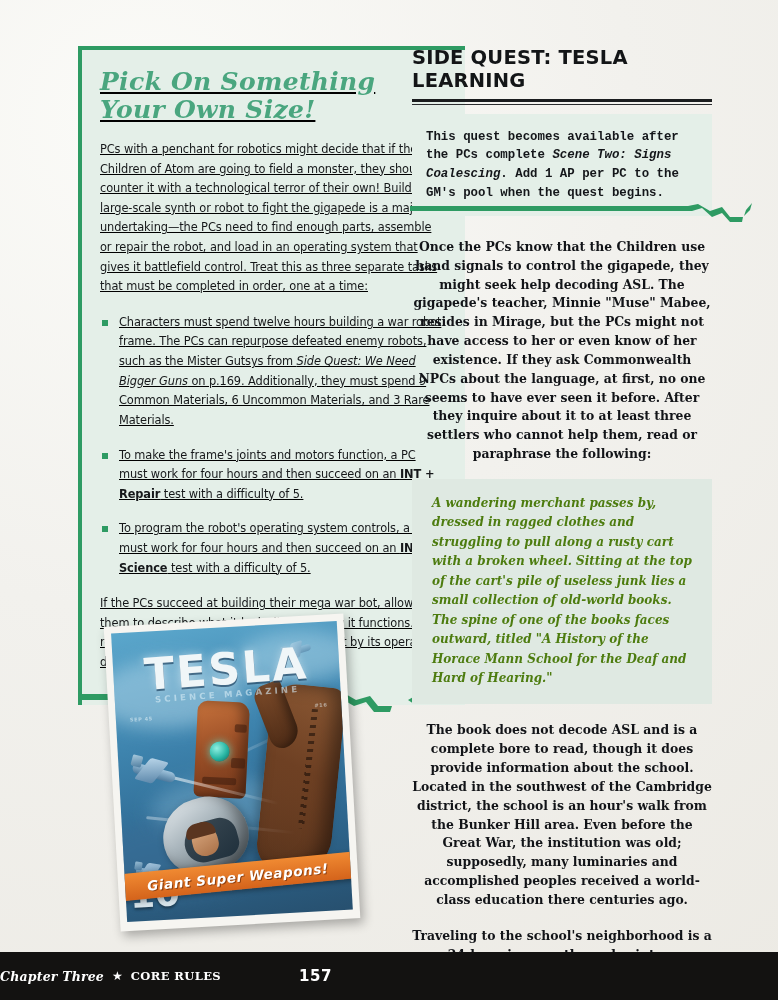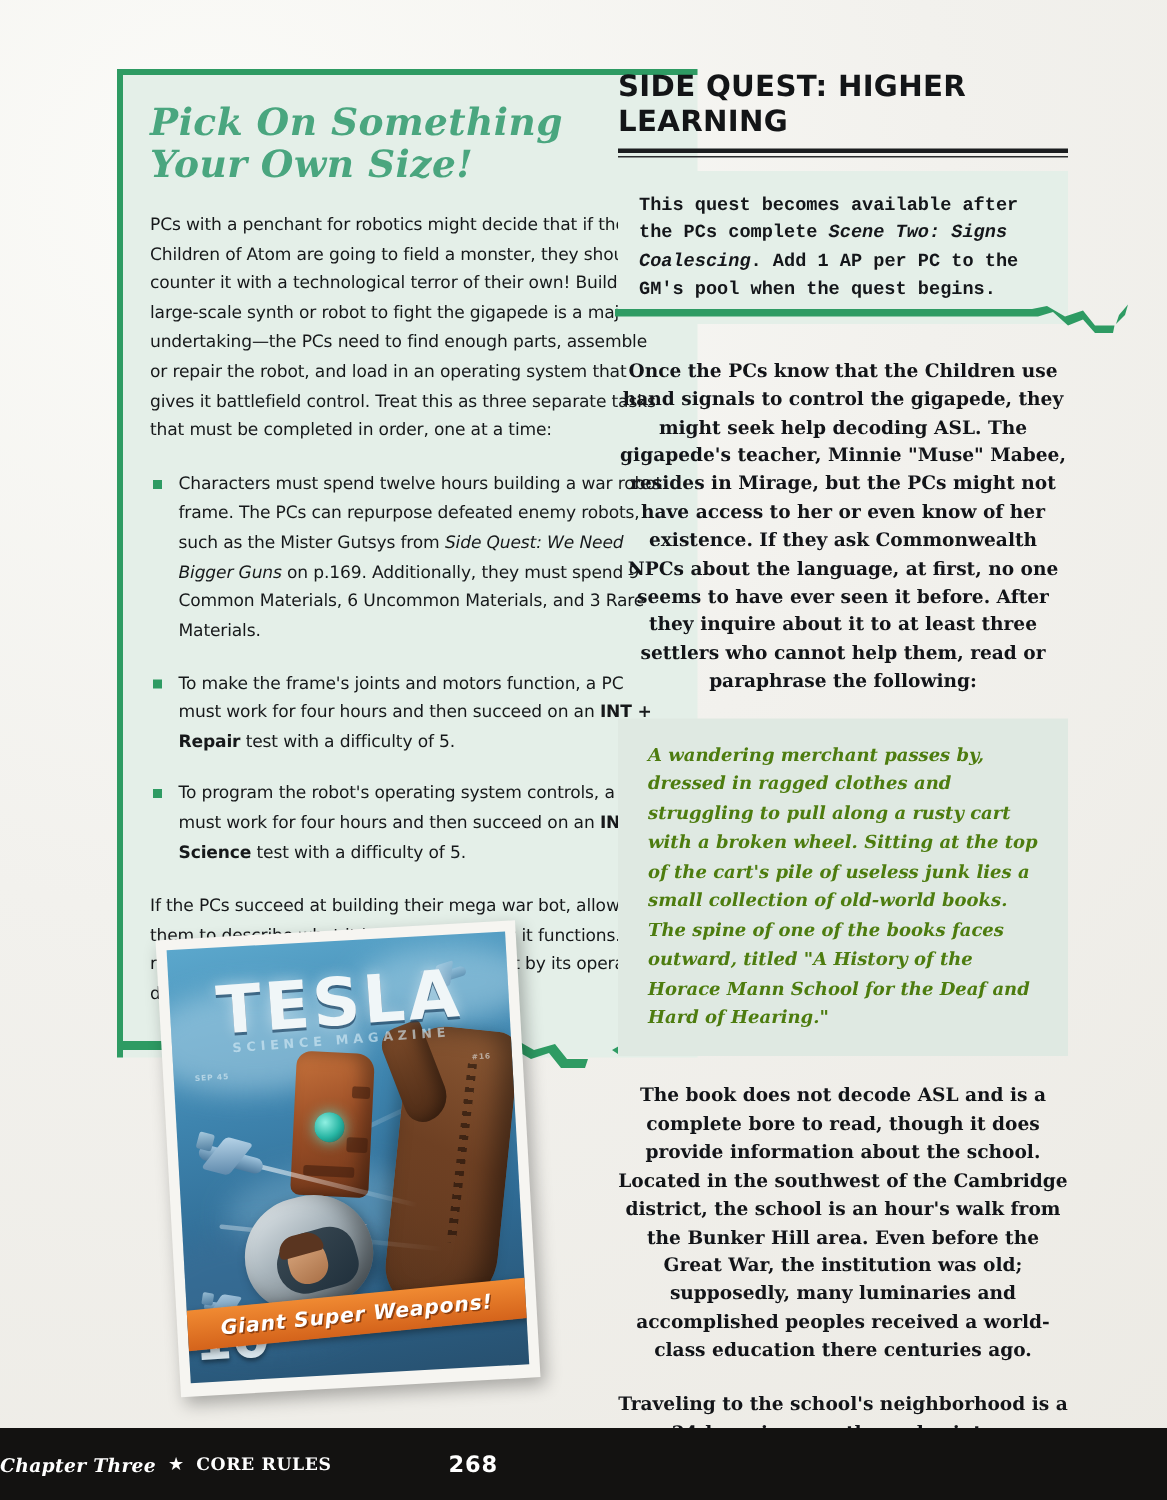--- a/index.html
+++ b/index.html
@@ -20,21 +20,21 @@
       radial-gradient(circle at 12% 30%, rgba(0,0,0,.025) 0 2px, transparent 3px),
       radial-gradient(circle at 62% 18%, rgba(0,0,0,.02) 0 2px, transparent 3px),
       radial-gradient(circle at 88% 63%, rgba(0,0,0,.022) 0 2px, transparent 3px),
       radial-gradient(circle at 35% 78%, rgba(0,0,0,.018) 0 2px, transparent 3px),
       radial-gradient(circle at 74% 88%, rgba(0,0,0,.02) 0 2px, transparent 3px);
     pointer-events:none;
   }
 
   
   .sidebar{
-    position:absolute;left:78px;top:46px;width:387px;
+    position:absolute;left:78px;top:46px;width:387px;text-decoration:underline;
   }
   .sidebar-box{
     position:relative;
     background:#e4efe8;
     border-left:4px solid #2e9b63;
     border-top:4px solid #2e9b63;
     padding:18px 20px 20px 18px;
   }
   .sidebar-title{
     font-family:"DejaVu Serif",serif;
@@ -371,21 +371,21 @@
       <div class="mag-issue">#16</div>
 
       <div class="bignum">10</div>
       <div class="banner">
         <span>Giant Super Weapons!</span>
       </div>
     </div>
   </div>
 
   <div class="right-col">
-    <h1 class="section-head">SIDE QUEST: HIGHER LEARNING</h1>
+    <h1 class="section-head">SIDE QUEST: TESLA LEARNING</h1>
     <div class="rule"></div>
     <div class="rule2"></div>
 
     <div class="callout">
       <p>This quest becomes available after the PCs complete <em>Scene Two: Signs Coalescing</em>. Add 1 AP per PC to the GM's pool when the quest begins.</p>
       <svg class="torn-bottom" viewBox="0 0 344 34" preserveAspectRatio="none">
         <path d="M0,2 L0,13 L282,13 L292,10 L302,19 L312,15 L320,24 L332,24 L333,19 L320,19 L312,9 L300,13 L288,6 L278,8 L0,8 Z" fill="#2e9b63"></path>
         <path d="M336,12 L342,5 L340,12 L334,18 Z" fill="#2e9b63"></path>
       </svg>
     </div>
@@ -399,16 +399,16 @@
     <p class="body-p">The book does not decode ASL and is a complete bore to read, though it does provide information about the school. Located in the southwest of the Cambridge district, the school is an hour's walk from the Bunker Hill area. Even before the Great War, the institution was old; supposedly, many luminaries and accomplished peoples received a world-class education there centuries ago.</p>
     <p class="body-p">Traveling to the school's neighborhood is a 24-hour journey through wintery conditions. Locating the exact location of the building requires making tests with a difficulty of 3. PCs can make INT + Survival tests to use the details and faded pictures of the book to correlate location—or CHA + Speech tests to flag down passing scavengers and convince them to help them look. They find the building if they succeed on three tests before failing three times. Otherwise, they spend an entire day traveling, but their search proves fruitless, and they cannot try again until the next day.</p>
 
   </div>
 
   <div class="footer">
     <div class="footer-inner">
       <span class="footer-chapter">Chapter Three</span>
       <span class="footer-star">★</span>
       <span class="footer-book">CORE RULES</span>
-      <span class="footer-page">268</span>
+      <span class="footer-page">157</span>
     </div>
   </div>
 </div>
 
 </body></html>

